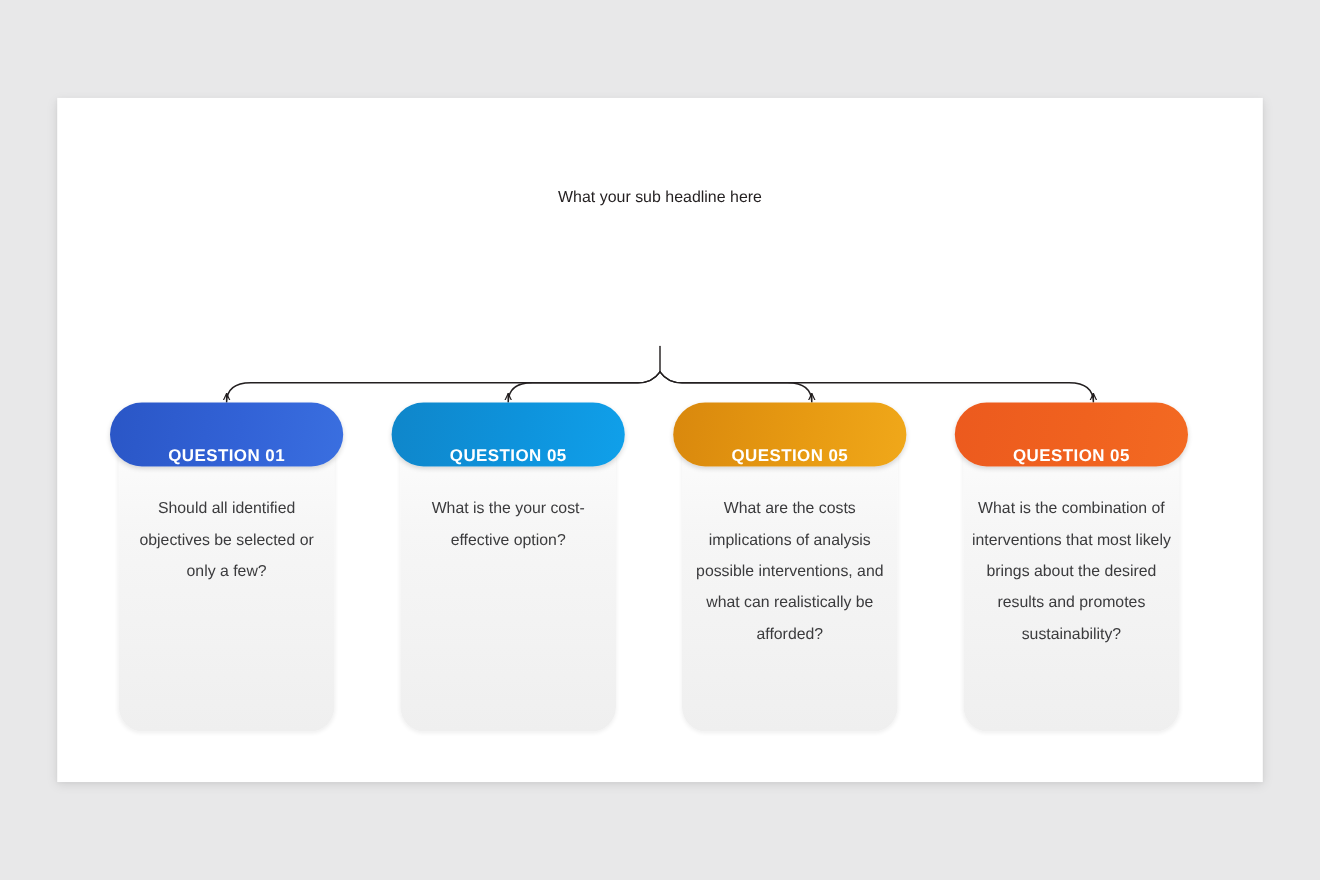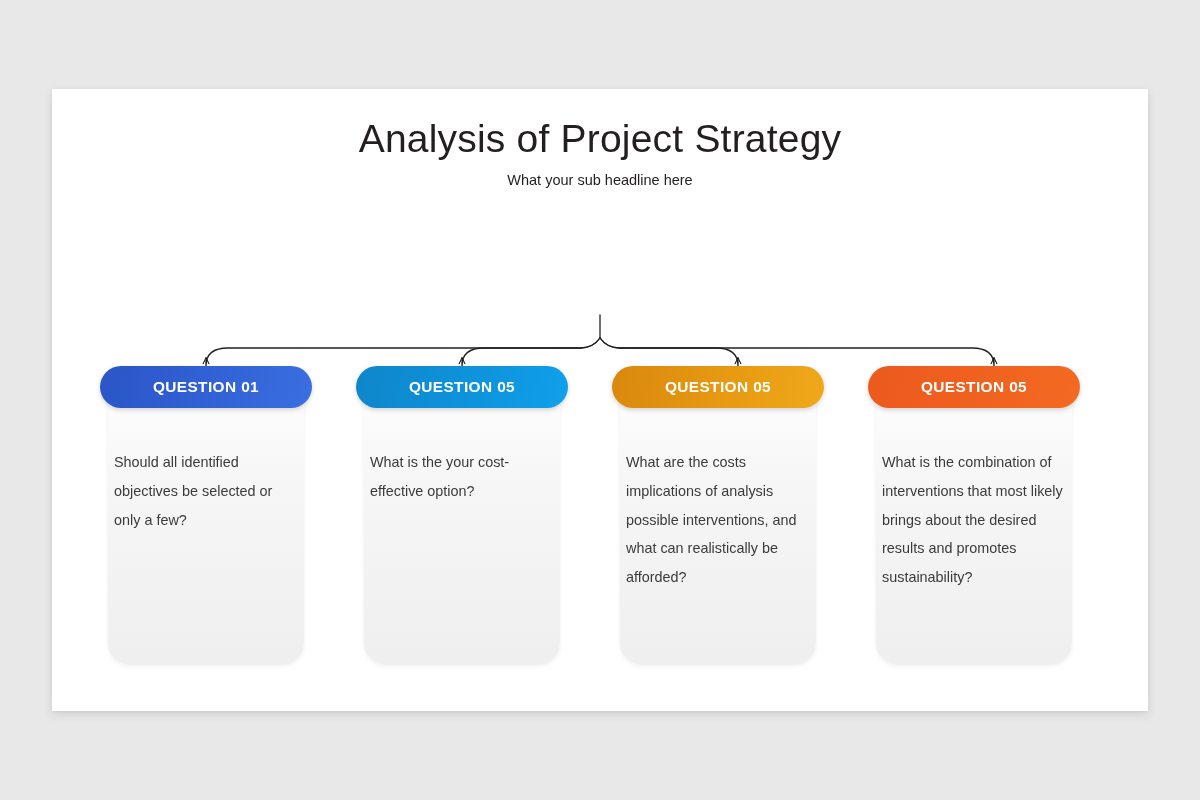--- a/index.html
+++ b/index.html
@@ -92,34 +92,34 @@
     height: 275px;
     border-radius: 6px 6px 22px 22px;
     background: linear-gradient(180deg, #fdfdfd 0%, #f6f6f6 35%, #efefef 100%);
     box-shadow: 0 1px 4px rgba(0,0,0,0.07);
   }
   .card-text {
     position: absolute;
     top: 58px;
     left: 6px;
     width: 184px;
-    text-align: left;
+    text-align: center;
     font-size: 14.4px;
     line-height: 28.8px;
     color: #3b3b3d;
   }
   .pill {
     position: absolute;
     top: 0;
     left: 0;
     width: 212px;
-    height: 42px;
+    height: 58px;
     border-radius: 29px;
     display: flex;
-    align-items: center;
+    align-items: flex-end;
     justify-content: center;
     box-shadow: 0 2px 5px rgba(0,0,0,0.16);
   }
   .pill-label {
     color: #ffffff;
     font-size: 15.4px;
     font-weight: bold;
     letter-spacing: 0.4px;
   }
 
@@ -131,21 +131,20 @@
   #pill-0 { background: linear-gradient(100deg, #2a56c6 0%, #3262d6 55%, #3a6fe0 100%); }
   #pill-1 { background: linear-gradient(100deg, #0f86ca 0%, #0e93dc 55%, #10a0ea 100%); }
   #pill-2 { background: linear-gradient(100deg, #d9880d 0%, #e79a12 55%, #f0a81a 100%); }
   #pill-3 { background: linear-gradient(100deg, #ec5a1e 0%, #f0621f 55%, #f36a22 100%); }
 </style>
 </head>
 <body>
 
 <div id="slide">
 
-  <div id="title">Analysis of Project Strategy</div>
   <div id="subtitle">What your sub headline here</div>
 
 
   <svg id="connectors" viewBox="0 0 1096 622" xmlns="http://www.w3.org/2000/svg">
     <defs>
       <marker id="arrow" viewBox="0 0 10 10" refX="8.5" refY="5" markerWidth="5.5" markerHeight="5.5" orient="auto-start-reverse">
         <path d="M 0 0.8 L 9 5 L 0 9.2" fill="none" stroke="#231f20" stroke-width="1.5" stroke-linecap="round" stroke-linejoin="round"></path>
       </marker>
     </defs>
     <g fill="none" stroke="#231f20" stroke-width="1.3" stroke-linecap="round">

